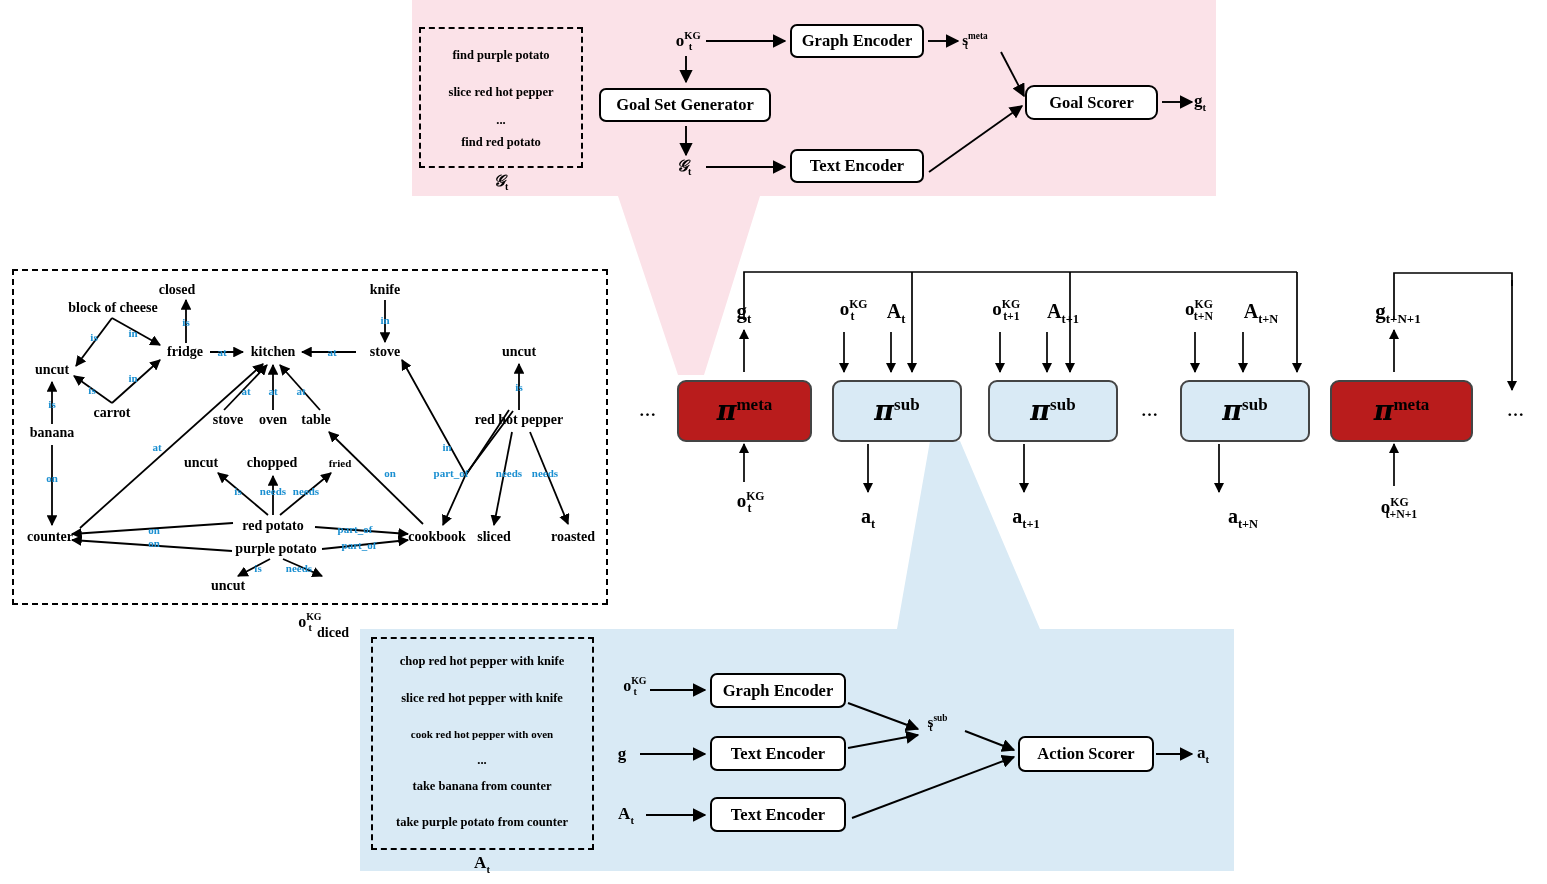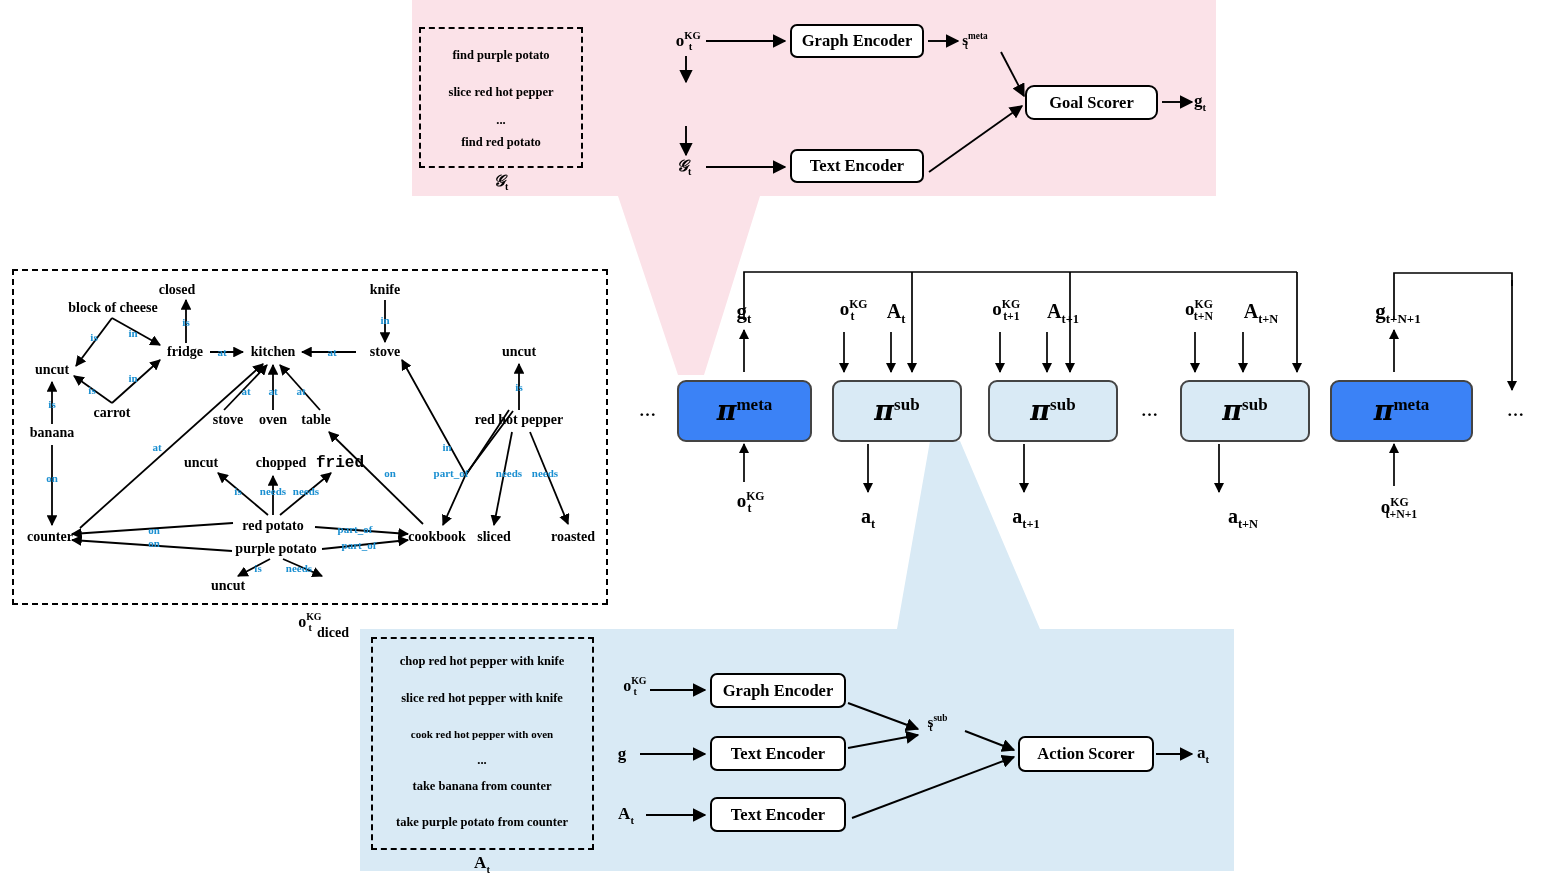--- a/index.html
+++ b/index.html
@@ -10,21 +10,21 @@
   .dashbox{position:absolute;border:2px dashed #000;box-sizing:border-box;}
   .node{position:absolute;white-space:nowrap;font-weight:bold;color:#000;
         transform:translate(-50%,-50%);text-align:center;}
   .edgelbl{position:absolute;white-space:nowrap;color:#1a8fd1;font-weight:bold;
            transform:translate(-50%,-50%);font-size:11px;}
   .boxnode{position:absolute;background:#fff;border:2px solid #000;border-radius:7px;
            display:flex;align-items:center;justify-content:center;
            font-weight:bold;box-sizing:border-box;color:#000;}
   .pibox{position:absolute;border:2px solid #444;border-radius:9px;
          display:flex;align-items:center;justify-content:center;box-sizing:border-box;}
-  .pibox.meta{background:#3b82f6;}
+  .pibox.meta{background:#b91c1c;}
   .pibox.sub{background:#d9eaf5;}
   .pitxt{font-size:27px;font-weight:bold;color:#000;font-family:"Liberation Serif",serif;}
   .pitxt i{font-style:italic;font-family:"DejaVu Serif",serif;}
   .pitxt sup{font-size:17px;font-weight:bold;font-style:normal;}
   .mathlbl{position:absolute;white-space:nowrap;color:#000;font-weight:bold;
            transform:translate(-50%,-50%);}
   .mathlbl sup{font-size:.62em;vertical-align:super;font-weight:bold;}
   .mathlbl sub{font-size:.62em;vertical-align:sub;font-weight:bold;}
   .listitem{position:absolute;white-space:nowrap;font-weight:bold;color:#000;
             transform:translate(-50%,-50%);}
@@ -58,20 +58,21 @@
   <div class="listitem" style="left:501px;top:142px;font-size:12.5px;">find red potato</div>
 
   <div class="mathlbl" style="left:501px;top:182px;font-size:16px;font-style:italic;">
     <span>𝒢</span><sub style="font-style:normal;">t</sub>
   </div>
 
   <div class="mathlbl" style="left:684px;top:41px;font-size:17px;">
     <span>o</span><sup>KG</sup><sub style="margin-left:-12px;">t</sub>
   </div>
 
+  <div class="boxnode" style="left:599px;top:88px;width:172px;height:34px;font-size:16.5px;">Goal Set Generator</div>
 
   <div class="boxnode" style="left:790px;top:24px;width:134px;height:34px;font-size:16.5px;">Graph Encoder</div>
 
   <div class="boxnode" style="left:790px;top:149px;width:134px;height:34px;font-size:16.5px;">Text Encoder</div>
 
   <div class="boxnode" style="left:1025px;top:85px;width:133px;height:35px;font-size:16.5px;border-radius:9px;">Goal Scorer</div>
 
   <div class="mathlbl" style="left:965px;top:41px;font-size:15px;">
     <span>s</span><sup>meta</sup><sub style="margin-left:-23px;">t</sub>
   </div>
@@ -161,22 +162,22 @@
   <div class="node" style="left:273px;top:352px;font-size:14px;">kitchen</div>
   <div class="node" style="left:385px;top:352px;font-size:14px;">stove</div>
   <div class="node" style="left:519px;top:352px;font-size:14px;">uncut</div>
   <div class="node" style="left:112px;top:413px;font-size:14px;">carrot</div>
   <div class="node" style="left:52px;top:433px;font-size:14px;">banana</div>
   <div class="node" style="left:228px;top:420px;font-size:14px;">stove</div>
   <div class="node" style="left:273px;top:420px;font-size:14px;">oven</div>
   <div class="node" style="left:316px;top:420px;font-size:14px;">table</div>
   <div class="node" style="left:519px;top:420px;font-size:14px;">red hot pepper</div>
   <div class="node" style="left:201px;top:463px;font-size:14px;">uncut</div>
-  <div class="node" style="left:272px;top:463px;font-size:14px;margin-left:9px;">chopped</div>
-  <div class="node" style="left:340px;top:463px;font-size:16px;font-family:Liberation Mono, monospace;">fried</div>
+  <div class="node" style="left:272px;top:463px;font-size:14px;">chopped</div>
+  <div class="node" style="left:340px;top:463px;font-size:11px;">fried</div>
   <div class="node" style="left:50px;top:537px;font-size:14px;">counter</div>
   <div class="node" style="left:273px;top:526px;font-size:14px;">red potato</div>
   <div class="node" style="left:437px;top:537px;font-size:14px;">cookbook</div>
   <div class="node" style="left:494px;top:537px;font-size:14px;">sliced</div>
   <div class="node" style="left:573px;top:537px;font-size:14px;">roasted</div>
   <div class="node" style="left:276px;top:549px;font-size:14px;">purple potato</div>
   <div class="node" style="left:228px;top:586px;font-size:14px;">uncut</div>
   <div class="node" style="left:333px;top:586px;font-size:14px;margin-top:47px;">diced</div>
 
   <div class="edgelbl" style="left:94px;top:337px;">is</div>

